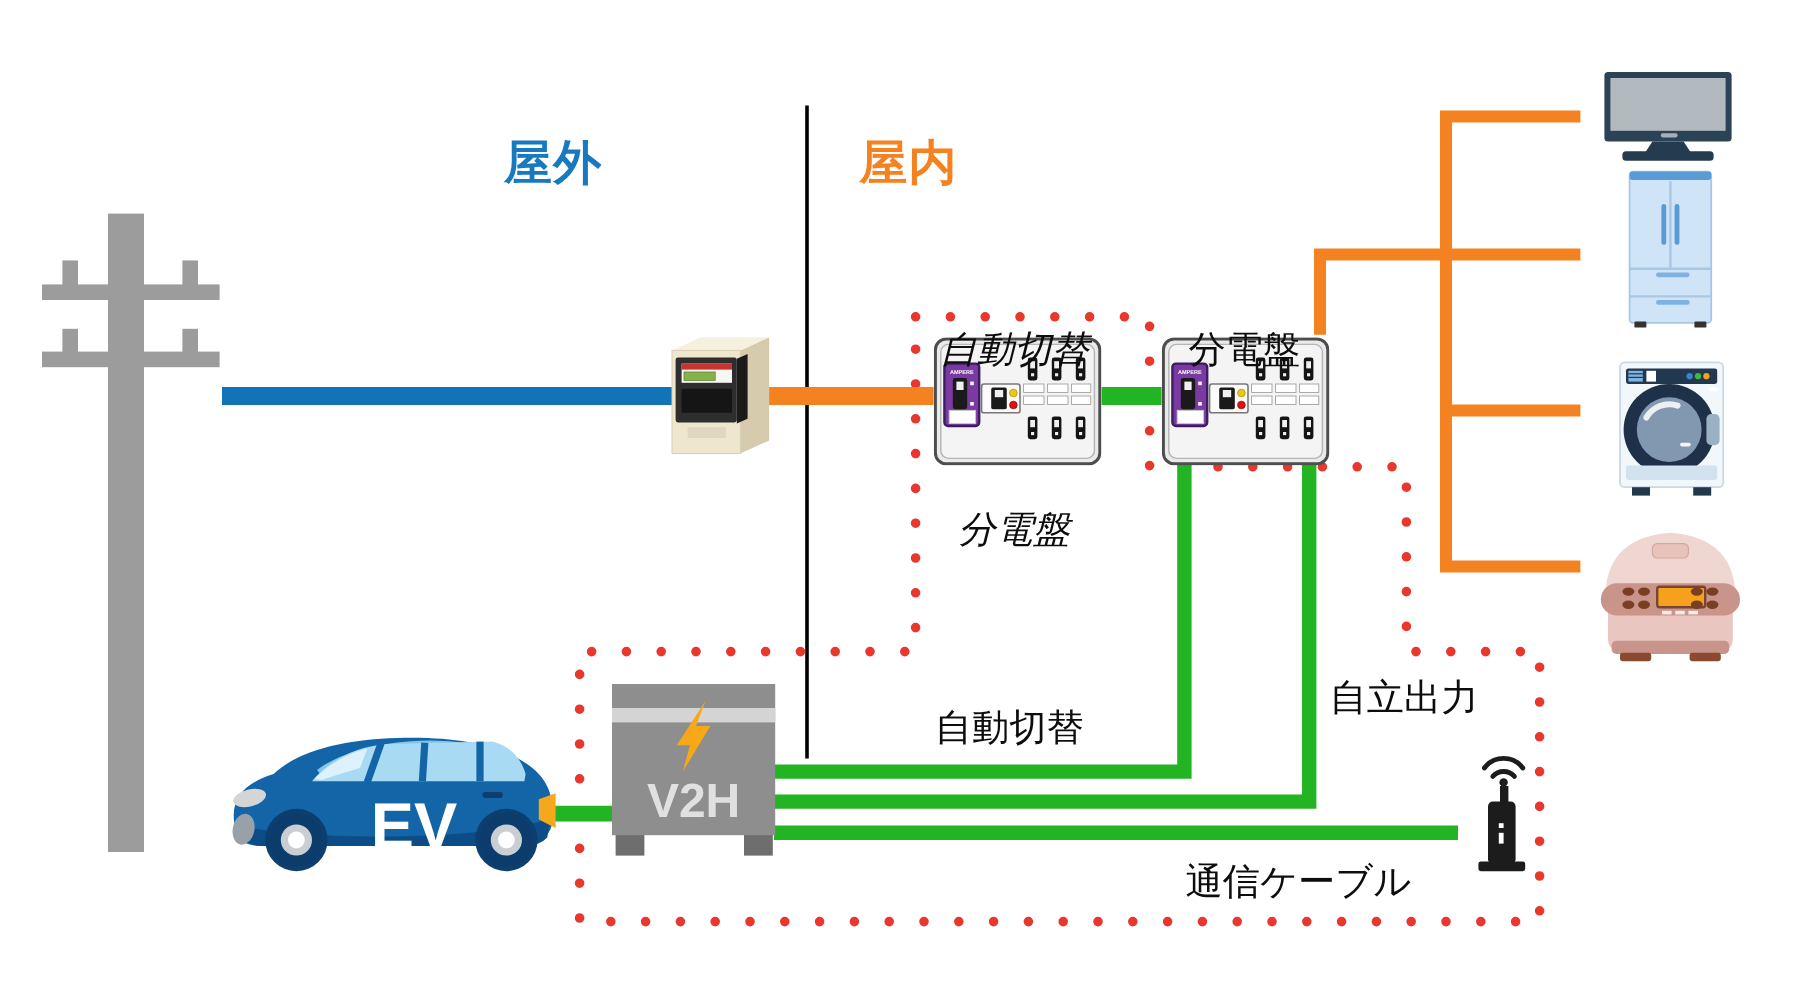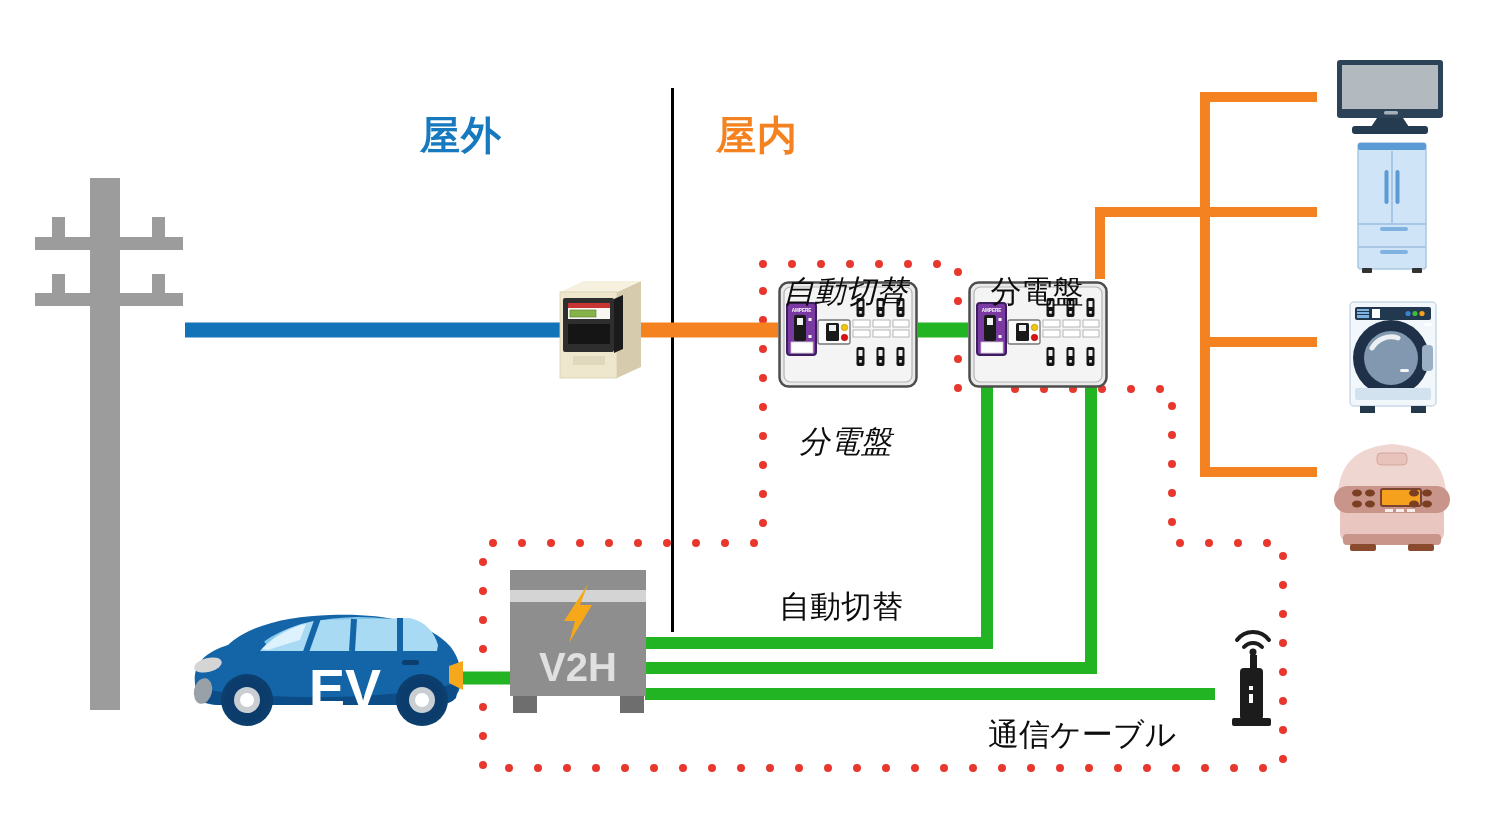--- a/index.html
+++ b/index.html
@@ -240,15 +240,16 @@
 
 <div class="lbl panel-lbl" style="left:764px;top:167px;width:162px;font-style:italic;">
   <div>自動切替</div>
   <div>分電盤</div>
 </div>
 <div class="lbl panel-lbl" style="left:956px;top:167px;width:162px;">
   <div>分電盤</div>
 </div>
 
 <div class="lbl note" style="left:779px;top:586px;">自動切替</div>
+<div class="lbl note" style="left:1108px;top:561px;">自立出力</div>
 <div class="lbl note" style="left:988px;top:714px;">通信ケーブル</div>
 
 </div>
 
 </body></html>

